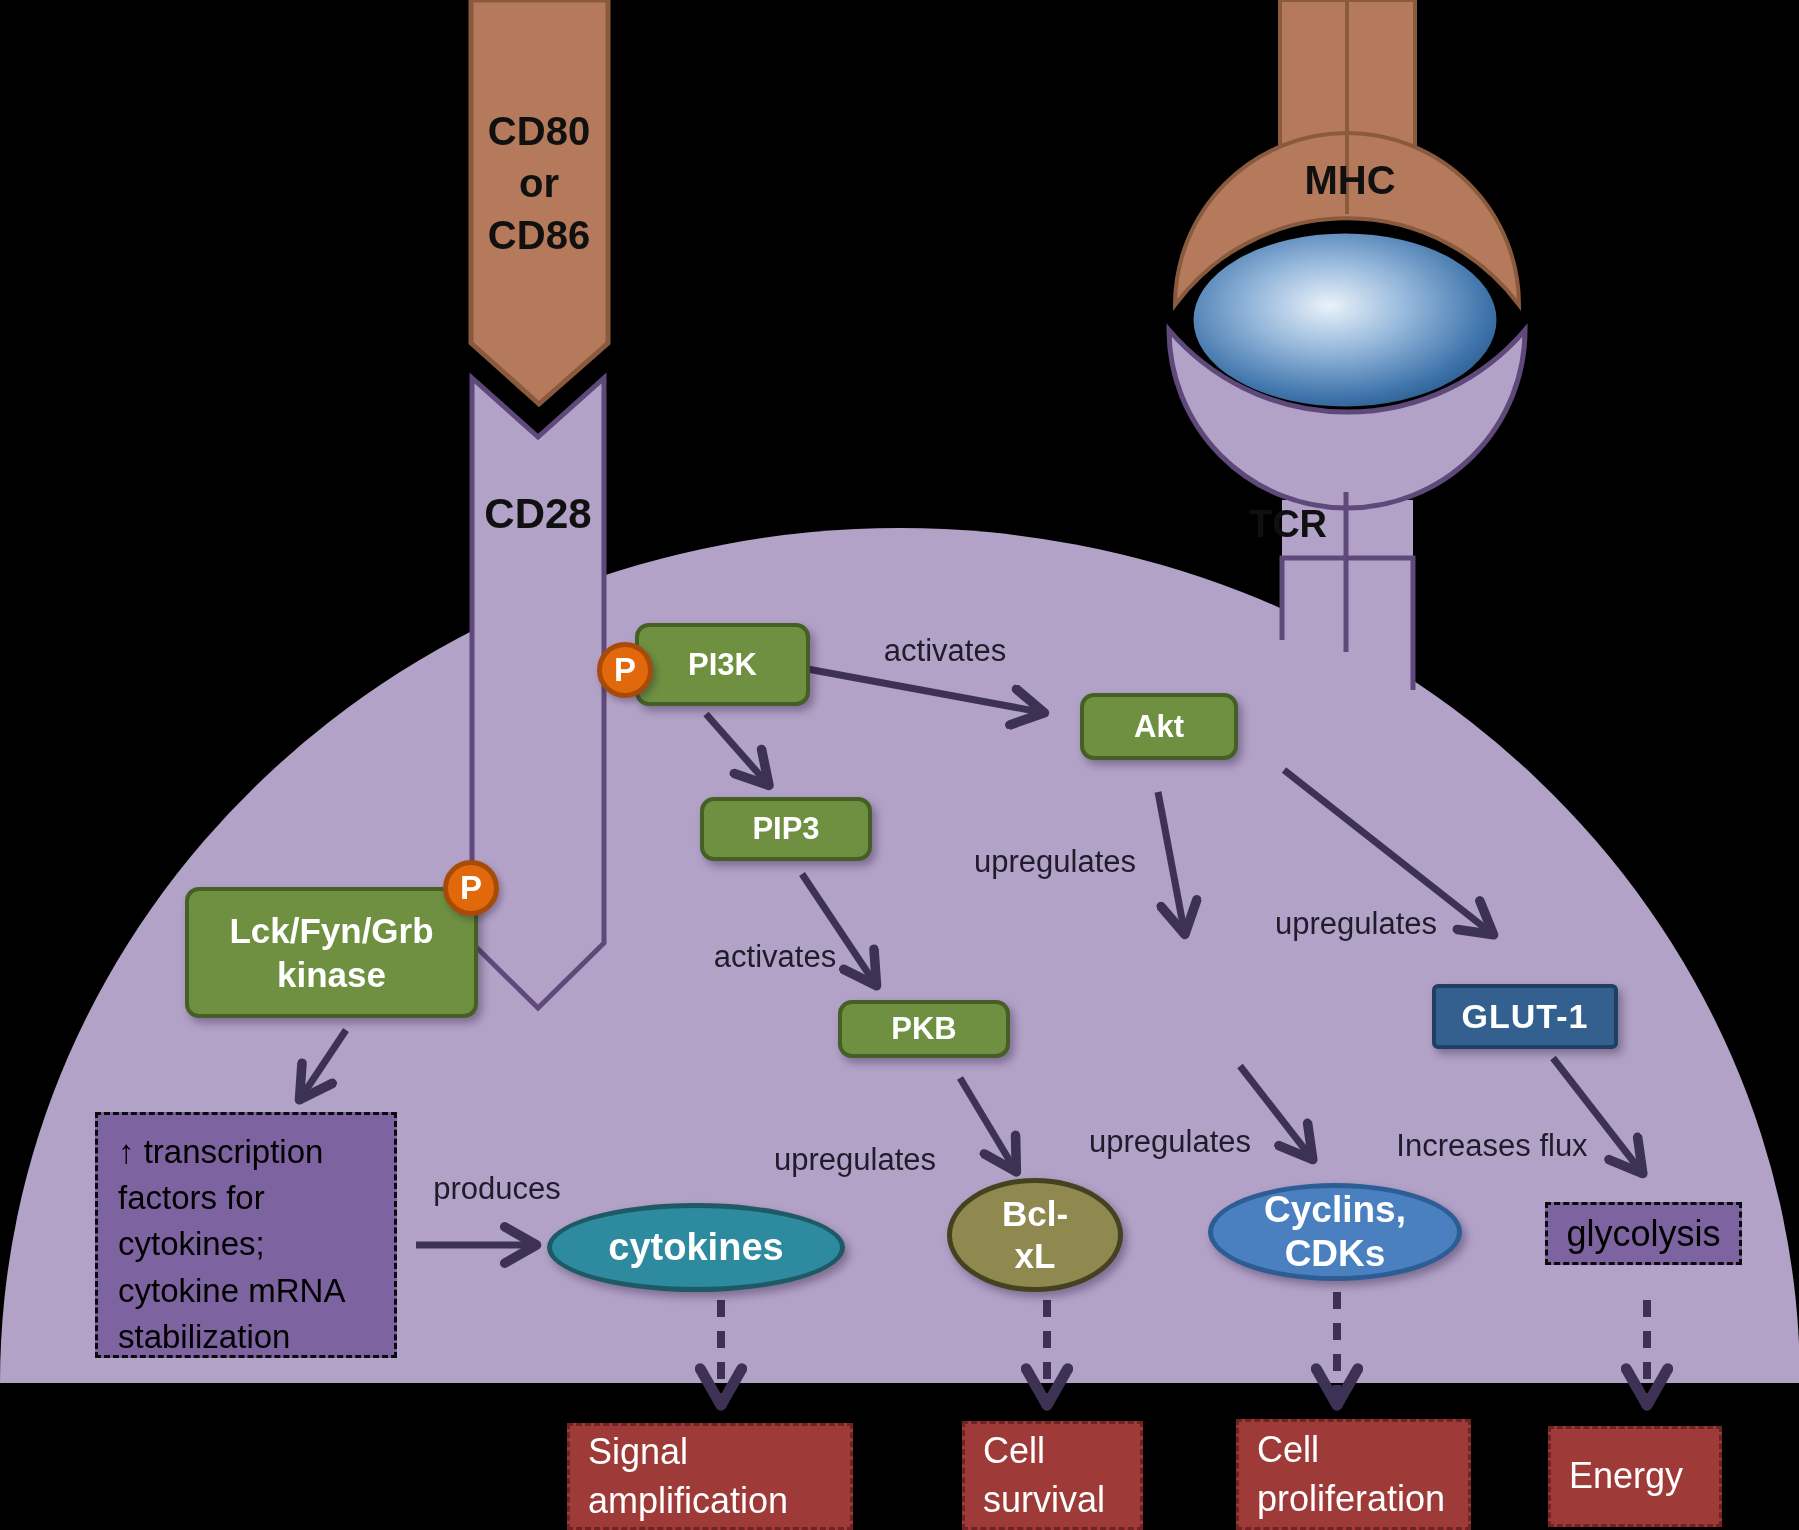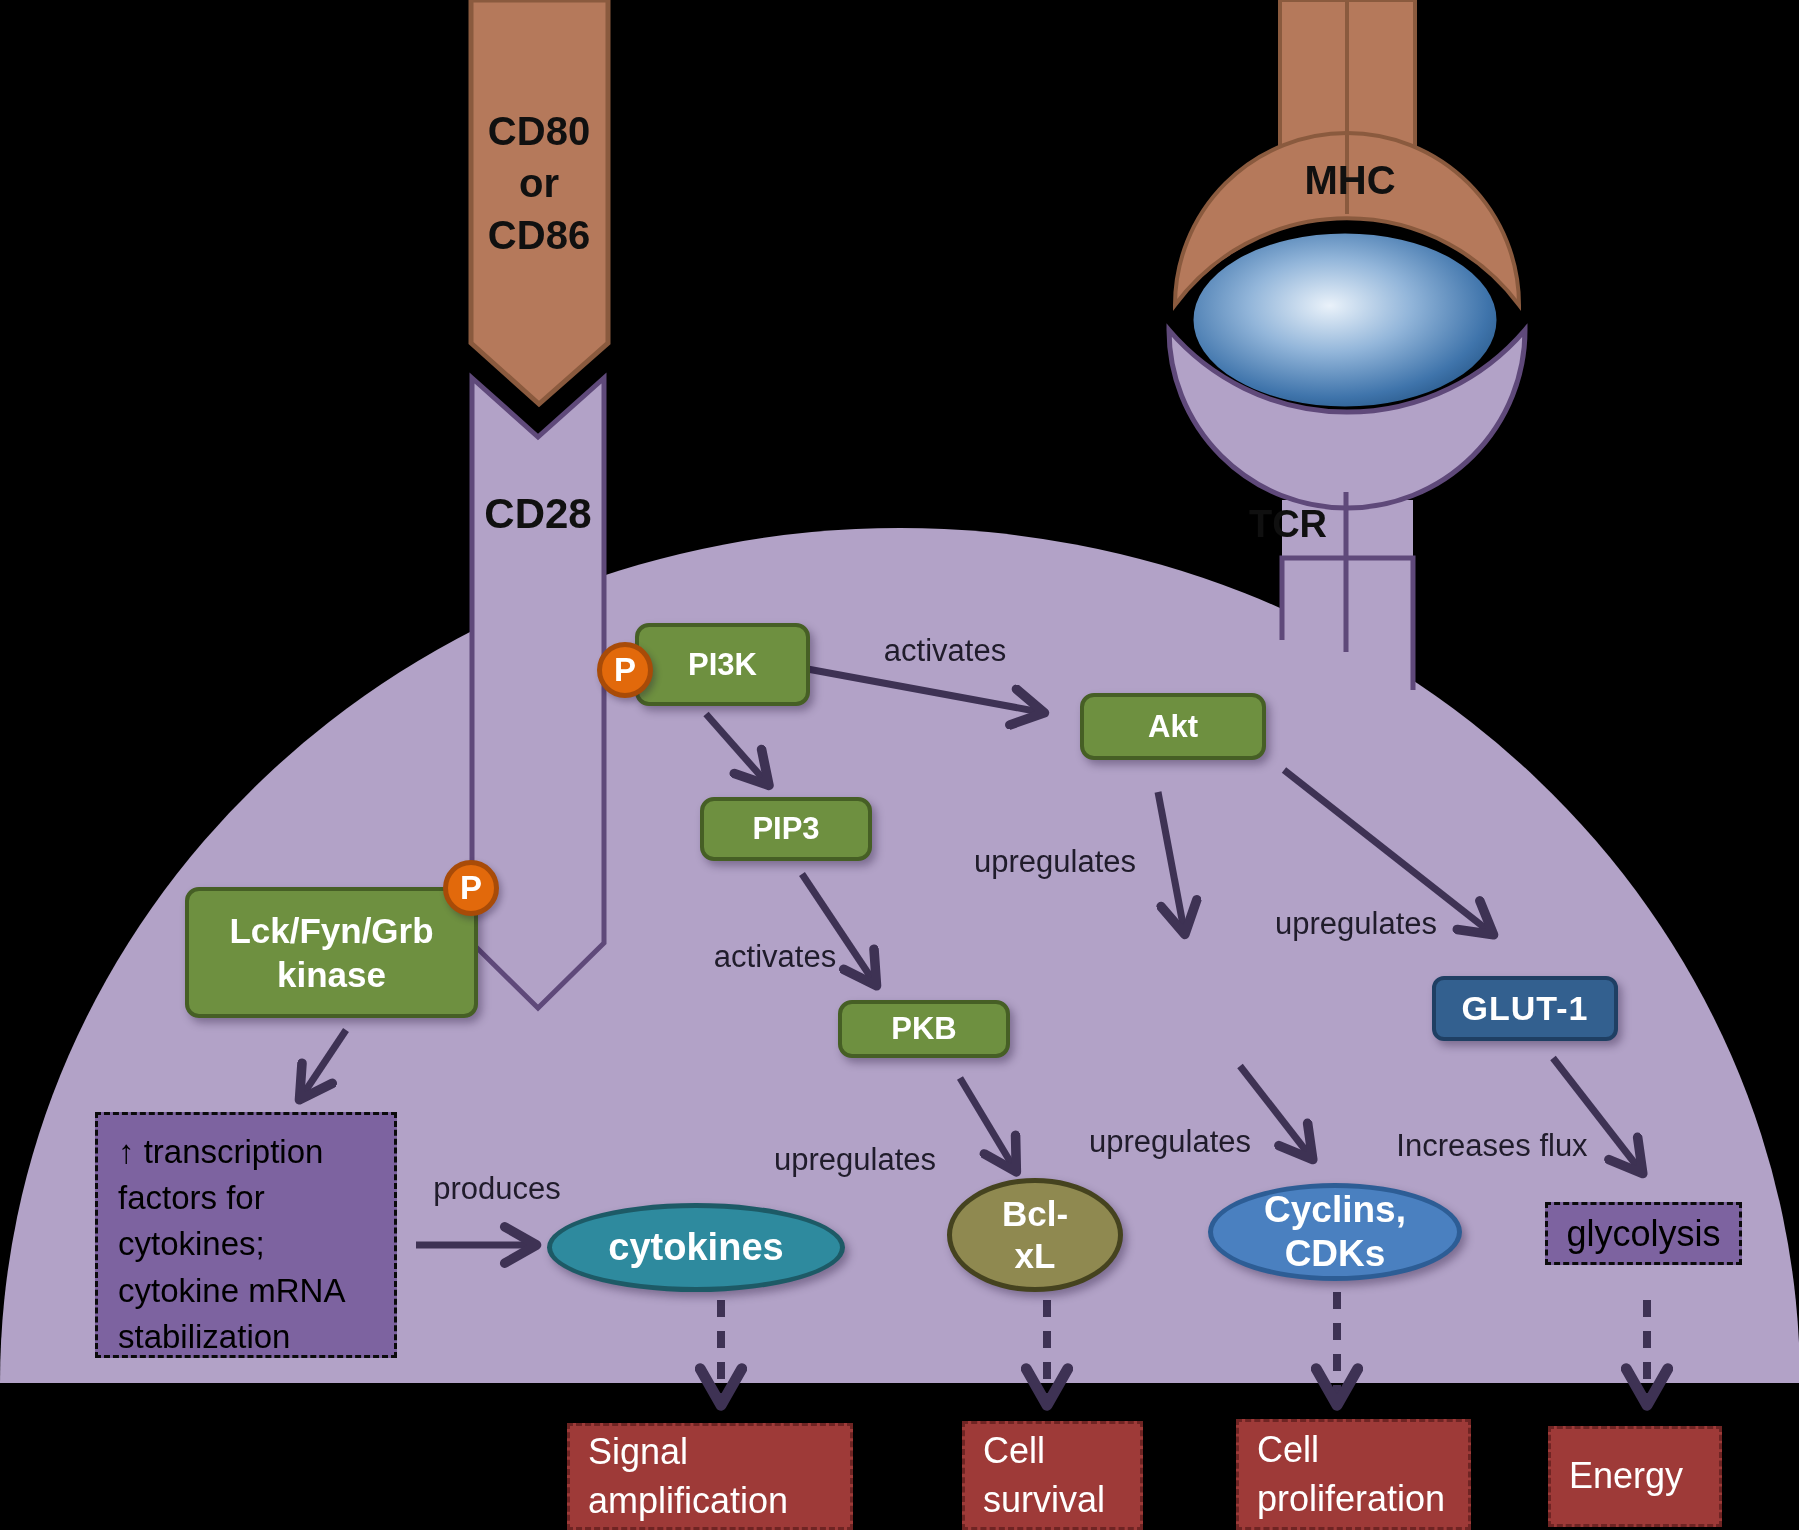--- a/index.html
+++ b/index.html
@@ -7,21 +7,21 @@
     position:relative;width:1799px;height:1530px;overflow:hidden;
     background:var(--bg,#000);
     font-family:"Liberation Sans","DejaVu Sans",sans-serif;
   }
   #shapes{position:absolute;left:0;top:0;}
   .node{position:absolute;display:flex;align-items:center;justify-content:center;
     box-sizing:border-box;text-align:center;color:#fff;font-weight:bold;
     box-shadow:4px 5px 8px rgba(25,12,45,.35);}
   .gbox{background:var(--green);border:4px solid var(--green-dark);border-radius:14px;font-size:31px;}
   .gbox.big{font-size:35px;line-height:1.25;padding:0 14px;}
-  .steelbox{background:var(--steel);border:4px solid var(--steel-dark);border-radius:12px;font-size:34px;letter-spacing:1px;}
+  .steelbox{background:var(--steel);border:4px solid var(--steel-dark);border-radius:6px;font-size:34px;letter-spacing:1px;margin-top:8px;}
   .ell{border-radius:50%;flex-direction:column;line-height:1.15;}
   .teal{background:var(--teal);border:5px solid var(--teal-dark);font-size:38px;}
   .olive{background:var(--olive);border:5px solid var(--olive-dark);font-size:35px;}
   .blueell{background:var(--blue);border:5px solid var(--blue-dark);font-size:37px;}
   .pcirc{position:absolute;border-radius:50%;background:var(--orange);border:5px solid var(--orange-dark);
     color:#fff;font-weight:bold;font-size:33px;display:flex;align-items:center;justify-content:center;
     box-sizing:border-box;box-shadow:3px 4px 6px rgba(25,12,45,.3);}
   .vbox{position:absolute;box-sizing:border-box;background:var(--violet);border:3px dashed #0b0b0b;
     color:#000000;font-weight:normal;}
   .vbox.para{font-size:33px;line-height:1.4;padding:14px 20px;white-space:pre-line;text-align:left;}
@@ -95,21 +95,21 @@
 or
 CD86</div>
   <div class="mlabel" style="left:538px;top:514px;font-size:42px;">CD28</div>
   <div class="mlabel" style="left:1350px;top:180px;font-size:40px;">MHC</div>
   <div class="mlabel" style="left:1288px;top:524px;font-size:38px;">TCR</div>
 
   <div class="node gbox big" style="left:185px;top:887px;width:293px;height:131px;">Lck/Fyn/Grb kinase</div>
   <div class="node gbox" style="left:635px;top:623px;width:175px;height:83px;">PI3K</div>
   <div class="node gbox" style="left:700px;top:797px;width:172px;height:64px;">PIP3</div>
   <div class="node gbox" style="left:838px;top:1000px;width:172px;height:58px;">PKB</div>
-  <div class="node gbox" style="left:1080px;top:693px;width:186px;height:67px;">Akt</div>
+  <div class="node gbox" style="left:1080px;top:693px;width:158px;height:67px;">Akt</div>
   <div class="node steelbox" style="left:1432px;top:976px;width:186px;height:65px;">GLUT-1</div>
 
   <div class="pcirc" style="left:597px;top:642px;width:56px;height:56px;">P</div>
   <div class="pcirc" style="left:443px;top:860px;width:56px;height:56px;">P</div>
 
   <div class="node ell teal" style="left:547px;top:1203px;width:298px;height:89px;">cytokines</div>
   <div class="node ell olive wrap2" style="left:947px;top:1178px;width:176px;height:114px;">
     <span>Bcl-</span>
     <span>xL</span>
   </div>

